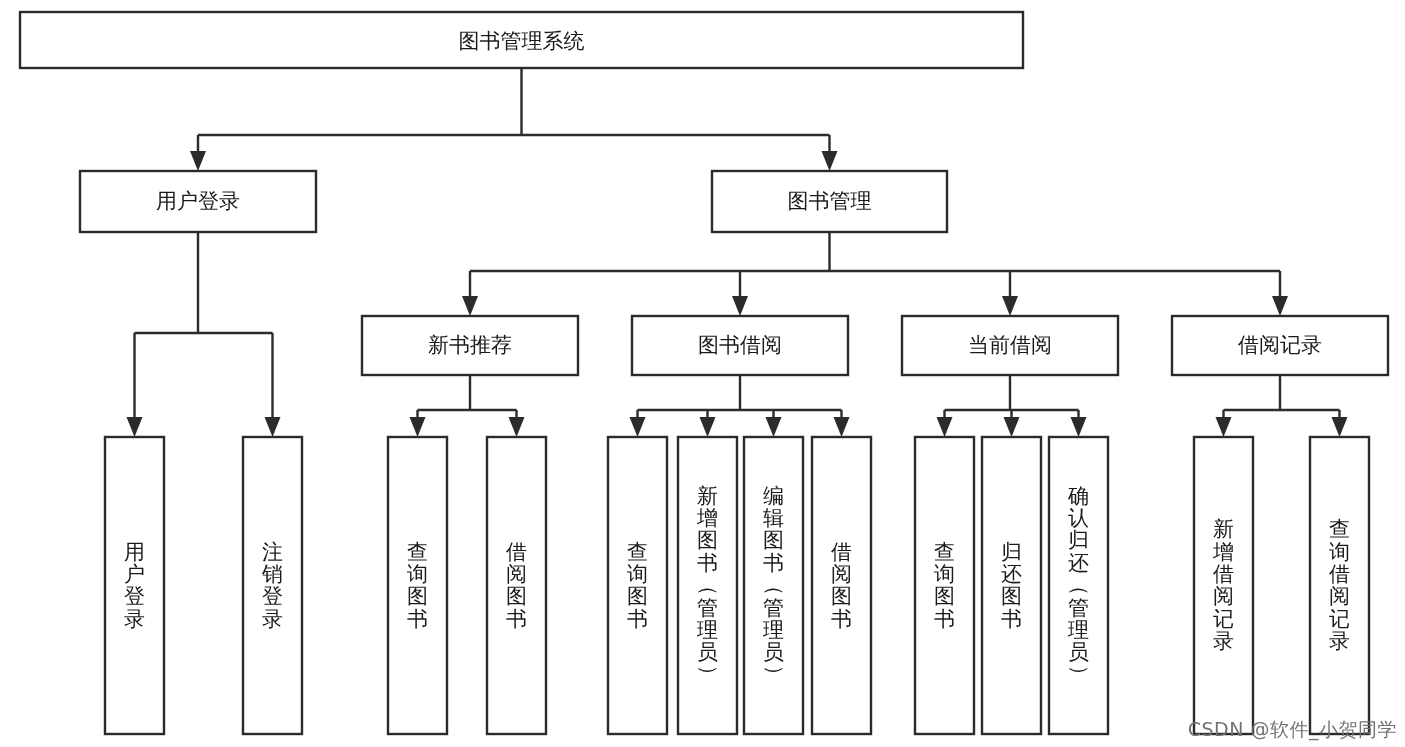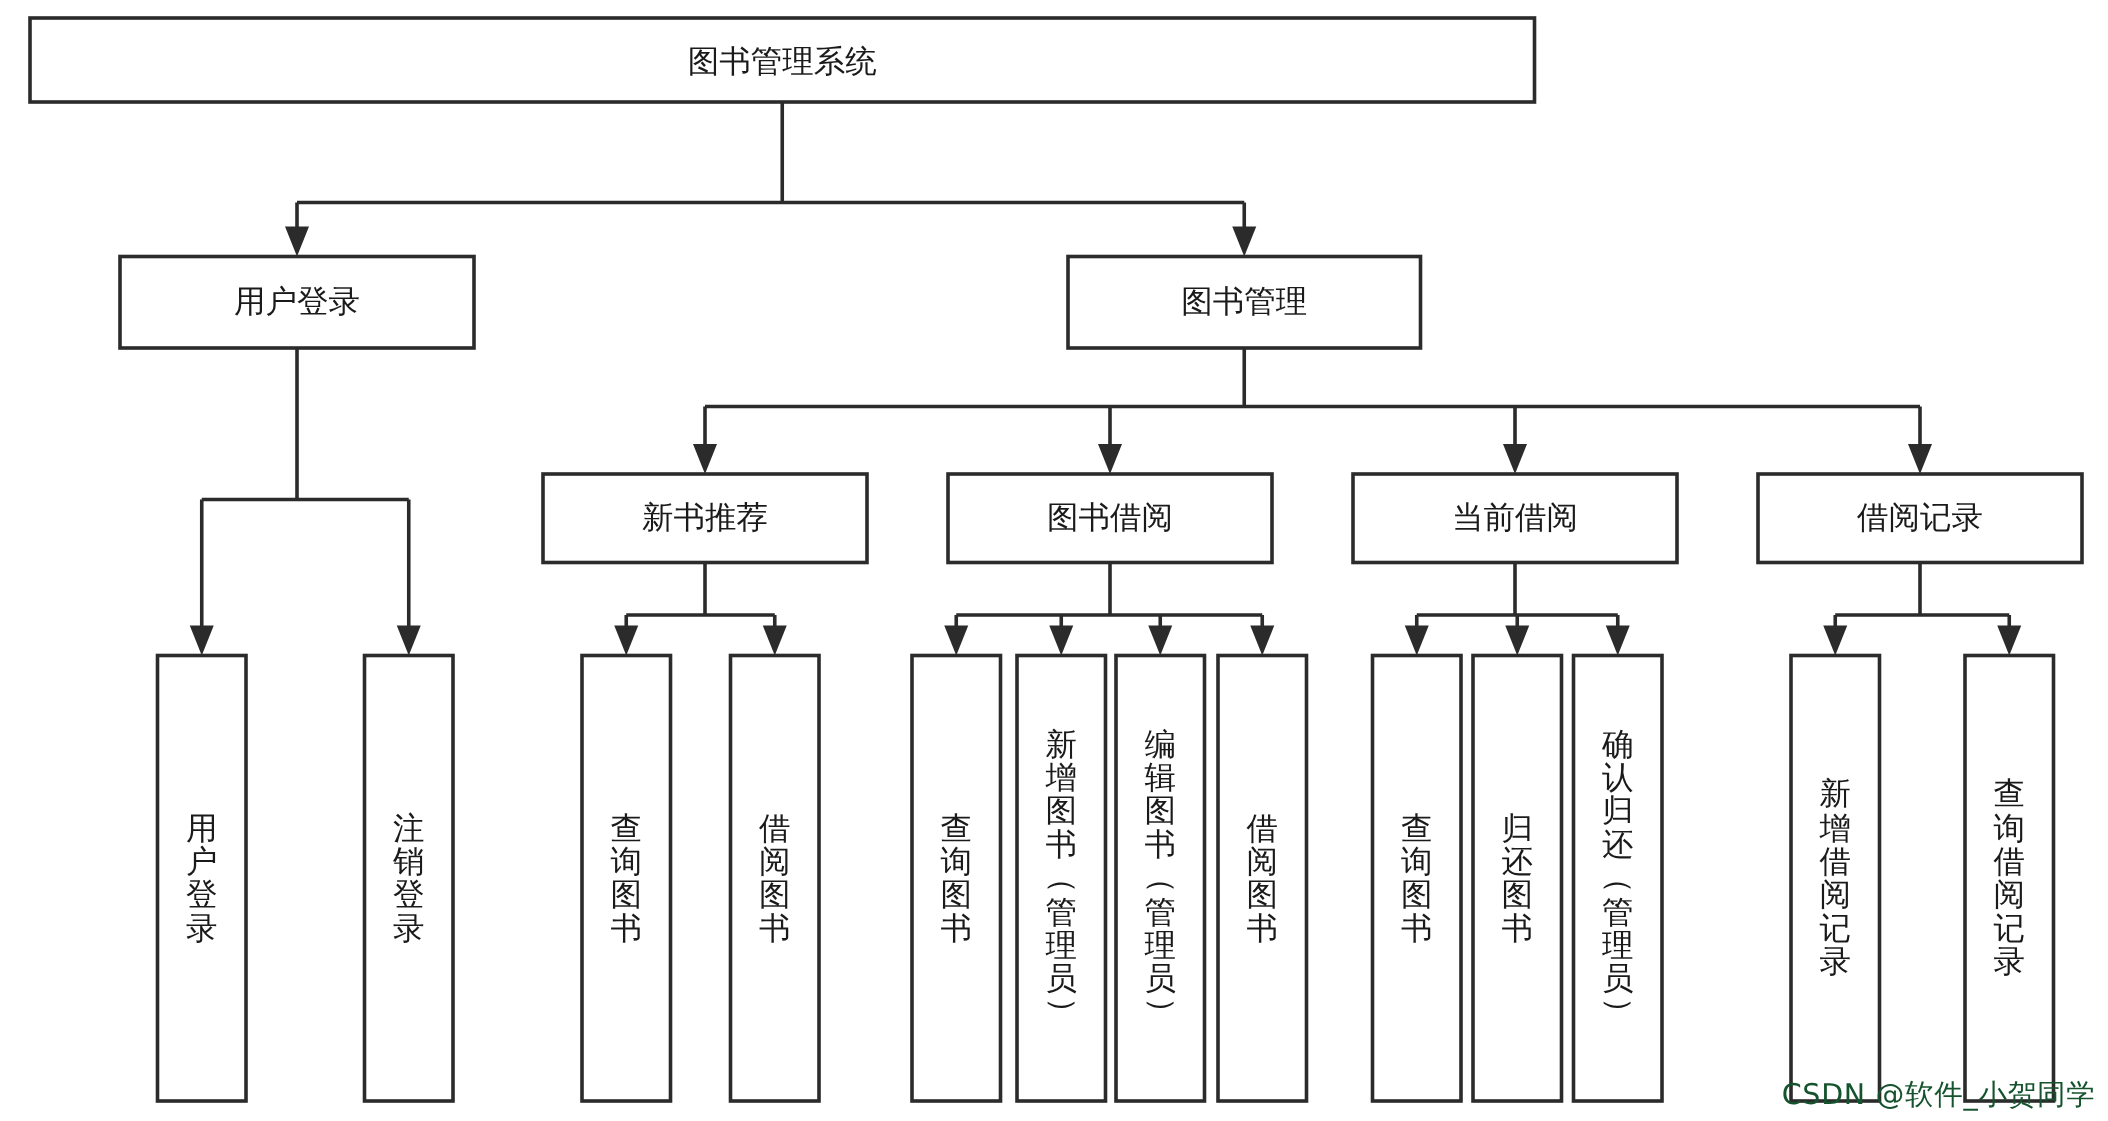--- a/index.html
+++ b/index.html
@@ -67,21 +67,21 @@
     transform: rotate(90deg);
     display: block;
     line-height: 1;
   }
   .watermark {
     position: absolute;
     right: 8px;
     bottom: 4px;
     font-family: "DejaVu Sans", "Liberation Sans", sans-serif;
     font-size: 19px;
-    color: #14532d;
+    color: #737373;
     letter-spacing: 0.5px;
     user-select: none;
     white-space: nowrap;
   }
 </style>
 </head>
 <body>
 
 <div id="diagram-root">
 

